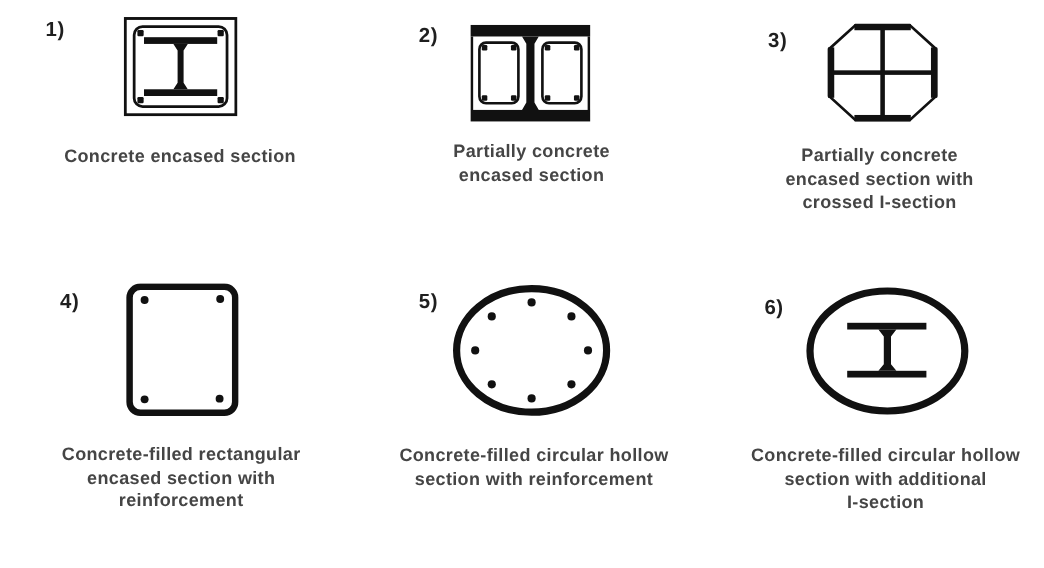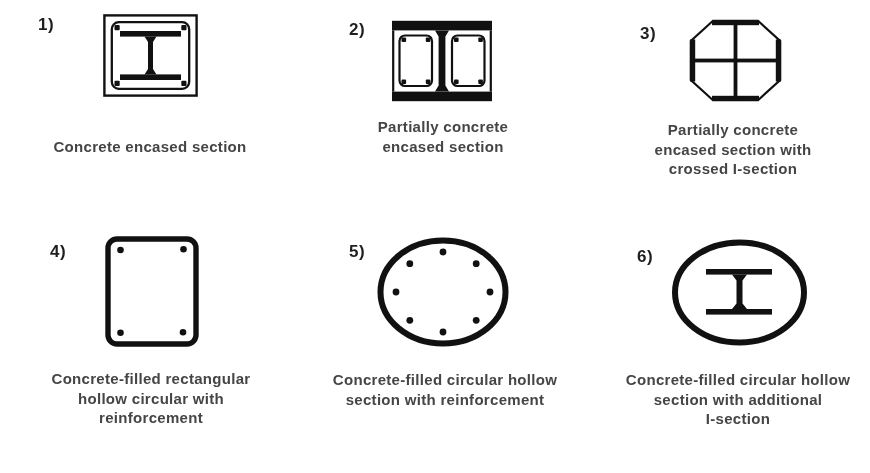--- a/index.html
+++ b/index.html
@@ -51,21 +51,21 @@
       <rect x="8.8" y="8.2" width="77.4" height="66.6" rx="7" fill="none" stroke="#111111" stroke-width="2.3"></rect>
       <rect x="11.5" y="11" width="5.2" height="5.2" rx="1" fill="#111111"></rect>
       <rect x="78.3" y="11" width="5.2" height="5.2" rx="1" fill="#111111"></rect>
       <rect x="11.5" y="66.8" width="5.2" height="5.2" rx="1" fill="#111111"></rect>
       <rect x="78.3" y="66.8" width="5.2" height="5.2" rx="1" fill="#111111"></rect>
       <rect x="17" y="17" width="61" height="5.6" fill="#111111"></rect>
       <rect x="17" y="60.4" width="61" height="5.6" fill="#111111"></rect>
       <polygon points="41.5,22.6 53.5,22.6 50,28 50,55 53.5,60.4 41.5,60.4 45,55 45,28" fill="#111111"></polygon>
     </svg>
   </div>
-  <div class="caption" style="left:20px; top:137px; width:260px;">Concrete encased section</div>
+  <div class="caption" style="left:20px; top:121px; width:260px;">Concrete encased section</div>
 
   <div class="fig-label" style="left:349px; top:20px;">2)</div>
   <div class="fig-art" style="left:392px; top:20px;">
     <svg width="100" height="82" viewBox="0 0 100 82">
       <rect x="0" y="0.8" width="100" height="9.6" fill="#111111"></rect>
       <rect x="0" y="71.6" width="100" height="9.6" fill="#111111"></rect>
       <line x1="1.2" y1="10.4" x2="1.2" y2="71.6" stroke="#111111" stroke-width="2.2"></line>
       <line x1="98.8" y1="10.4" x2="98.8" y2="71.6" stroke="#111111" stroke-width="2.2"></line>
       <polygon points="43,10.4 57,10.4 53.4,16.5 53.4,65.5 57,71.6 43,71.6 46.6,65.5 46.6,16.5" fill="#111111"></polygon>
       <rect x="7.5" y="15.5" width="32.5" height="50.5" rx="5.5" fill="none" stroke="#111111" stroke-width="2.2"></rect>
@@ -103,21 +103,21 @@
   <div class="fig-art" style="left:105px; top:236px;">
     <svg width="94" height="111" viewBox="0 0 94 111">
       <rect x="3" y="3" width="88" height="105" rx="9" fill="none" stroke="#111111" stroke-width="5.4"></rect>
       <circle cx="15.5" cy="14" r="3.3" fill="#111111"></circle>
       <circle cx="78.5" cy="13.2" r="3.3" fill="#111111"></circle>
       <circle cx="15.5" cy="96.8" r="3.3" fill="#111111"></circle>
       <circle cx="78" cy="96.2" r="3.3" fill="#111111"></circle>
     </svg>
   </div>
   <div class="caption" style="left:22px; top:369px; width:258px;">Concrete-filled rectangular
-hollow circular with
+encased section with
 reinforcement</div>
 
   <div class="fig-label" style="left:349px; top:242px;">5)</div>
   <div class="fig-art" style="left:377px; top:237px;">
     <svg width="132" height="110" viewBox="0 0 132 110">
       <ellipse cx="66" cy="55" rx="62.5" ry="51.5" fill="none" stroke="#111111" stroke-width="6"></ellipse>
       <circle cx="66" cy="15" r="3.4" fill="#111111"></circle>
       <circle cx="99.2" cy="26.7" r="3.4" fill="#111111"></circle>
       <circle cx="113" cy="55" r="3.4" fill="#111111"></circle>
       <circle cx="99.2" cy="83.3" r="3.4" fill="#111111"></circle>

